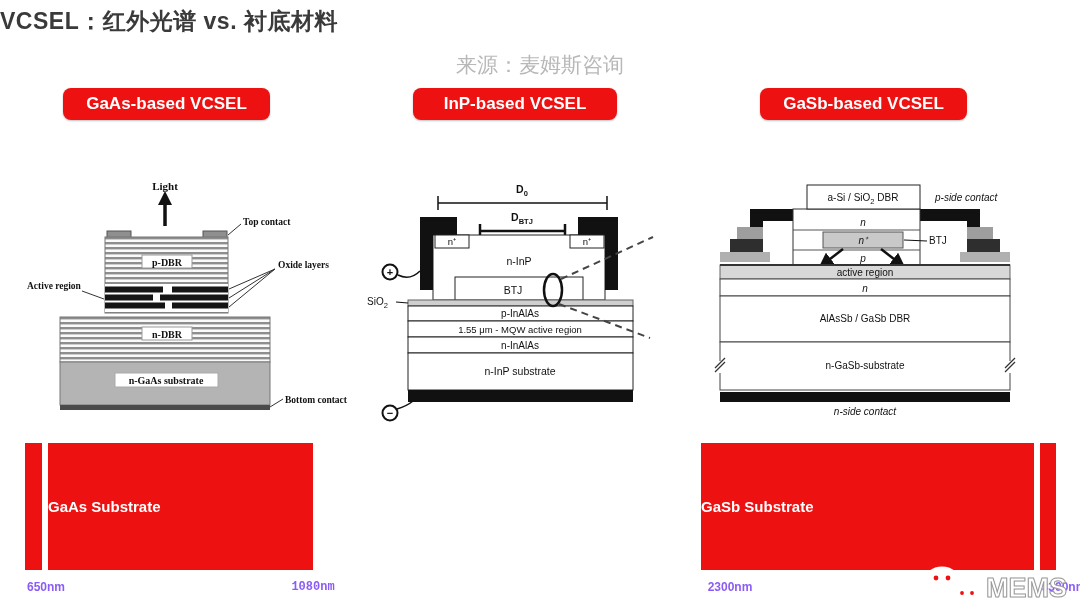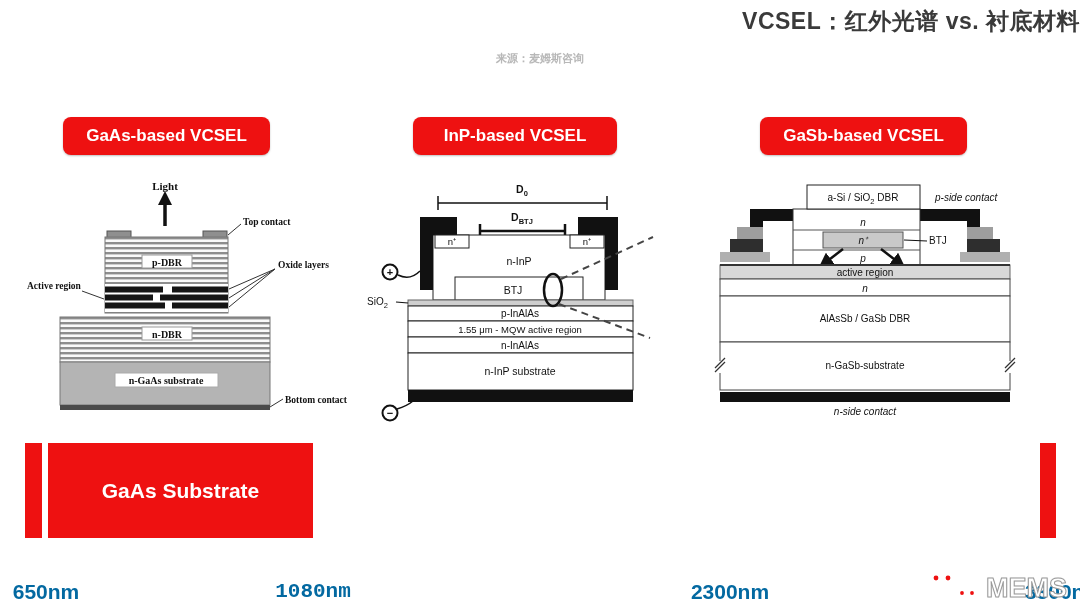--- a/index.html
+++ b/index.html
@@ -1,42 +1,42 @@
 <!DOCTYPE html>
 <html><head>
 <meta charset="utf-8">
 <style>
   :root{ --red:#ee1111; }
   html,body{margin:0;padding:0;background:#fff;}
   .canvas{position:relative;width:1080px;height:603px;background:#fff;overflow:hidden;
           font-family:"Liberation Sans",sans-serif;}
-  .title{position:absolute;top:6px;left:0;width:100%;text-align:right;
+  .title{position:absolute;top:6px;left:0;width:100%;text-align:left;
          font-size:23px;font-weight:bold;color:#3a3a3a;letter-spacing:.5px;}
   .subtitle{position:absolute;top:51px;left:0;width:100%;text-align:center;
-            font-size:11px;color:#b8b8b8;font-weight:bold;}
-  .badge{position:absolute;top:117px;height:38px;background:var(--red);border-radius:8px;
+            font-size:21px;color:#b8b8b8;}
+  .badge{position:absolute;top:88px;height:32px;background:var(--red);border-radius:8px;
          color:#fff;font-weight:bold;font-size:17px;display:flex;align-items:center;
          justify-content:center;box-shadow:0 1px 2px rgba(0,0,0,.25);}
   #badge-gaas{left:63px;width:207px;}
   #badge-inp{left:413px;width:204px;}
   #badge-gasb{left:760px;width:207px;}
   .diagram{position:absolute;}
   #dg1{left:25px;top:172px;}
   #dg2{left:365px;top:172px;}
   #dg3{left:705px;top:178px;}
-  .bar-seg{position:absolute;top:443px;height:95px;background:var(--red);
-           display:flex;align-items:center;justify-content:center;
-           color:#fff;font-weight:bold;font-size:21px;}
+  .bar-seg{position:absolute;top:443px;height:127px;background:var(--red);
+           display:flex;align-items:center;
+           color:#fff;font-weight:bold;font-size:15px;}
   #seg-strip-left{left:25px;width:17px;}
   #seg-gaas{left:48px;width:265px;}
   #seg-inp{left:320px;width:373px;}
   #seg-gasb{left:701px;width:333px;}
   #seg-strip-right{left:1040px;width:16px;}
   .wl{position:absolute;top:580px;transform:translateX(-50%);
-      color:#0369a1;font-weight:bold;font-size:21px;white-space:nowrap;}
+      color:#8b5cf6;font-weight:bold;font-size:12px;white-space:nowrap;}
   #wl-0{left:46px;} #wl-1{left:313px;font-family:Liberation Mono, monospace;} #wl-2{left:730px;} #wl-3{left:1064px;}
   .logo{position:absolute;left:922px;top:529px;display:flex;align-items:center;gap:2px;margin-top:36px;}
   .logo-text{font-size:27px;font-weight:bold;color:#fff;line-height:1;
              -webkit-text-stroke:1px #9a9a9a;text-shadow:0 0 1px #999;}
   svg text{fill:#111;}
   .serif{font-family:"Liberation Serif",serif;font-weight:bold;}
   .sans{font-family:"Liberation Sans",sans-serif;}
   .it{font-style:italic;}
 </style>
 </head>
@@ -250,20 +250,23 @@
       <line x1="300" y1="194" x2="310" y2="184" stroke="#333" stroke-width="1.2"></line>
       <line x1="300" y1="190" x2="310" y2="180" stroke="#333" stroke-width="1.2"></line>
     </g>
 
     <text class="sans it" x="160" y="237" font-size="10" text-anchor="middle">n-side contact</text>
   </svg>
 
   <div class="bar-seg" id="seg-strip-left"></div>
   <div class="bar-seg" id="seg-gaas">
     <span>GaAs Substrate</span>
+  </div>
+  <div class="bar-seg" id="seg-gasb">
+    <span>GaSb Substrate</span>
   </div>
   <div class="bar-seg" id="seg-strip-right"></div>
 
   <div class="wl" id="wl-0">650nm</div>
   <div class="wl" id="wl-1">1080nm</div>
   <div class="wl" id="wl-2">2300nm</div>
   <div class="wl" id="wl-3">3300nm</div>
 
   <div class="logo">
     <svg width="62" height="46" viewBox="0 0 62 46">

